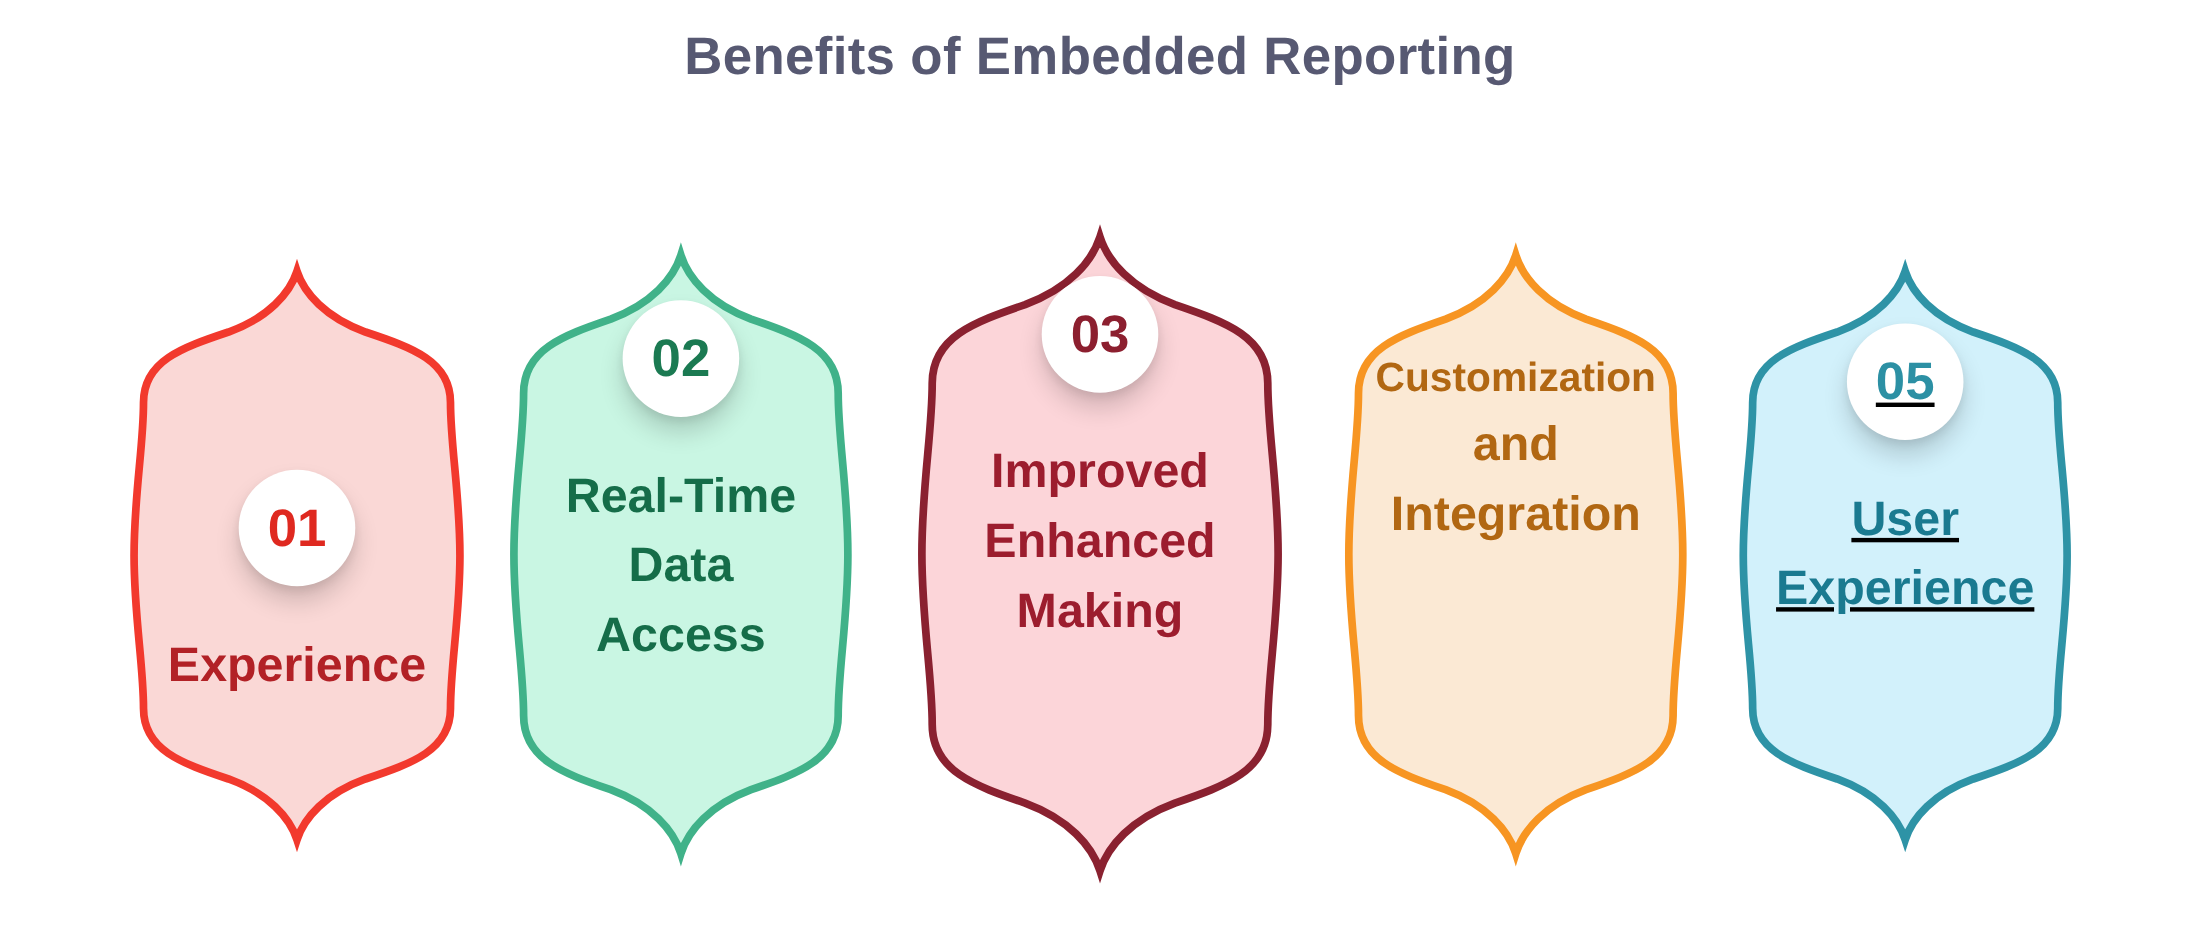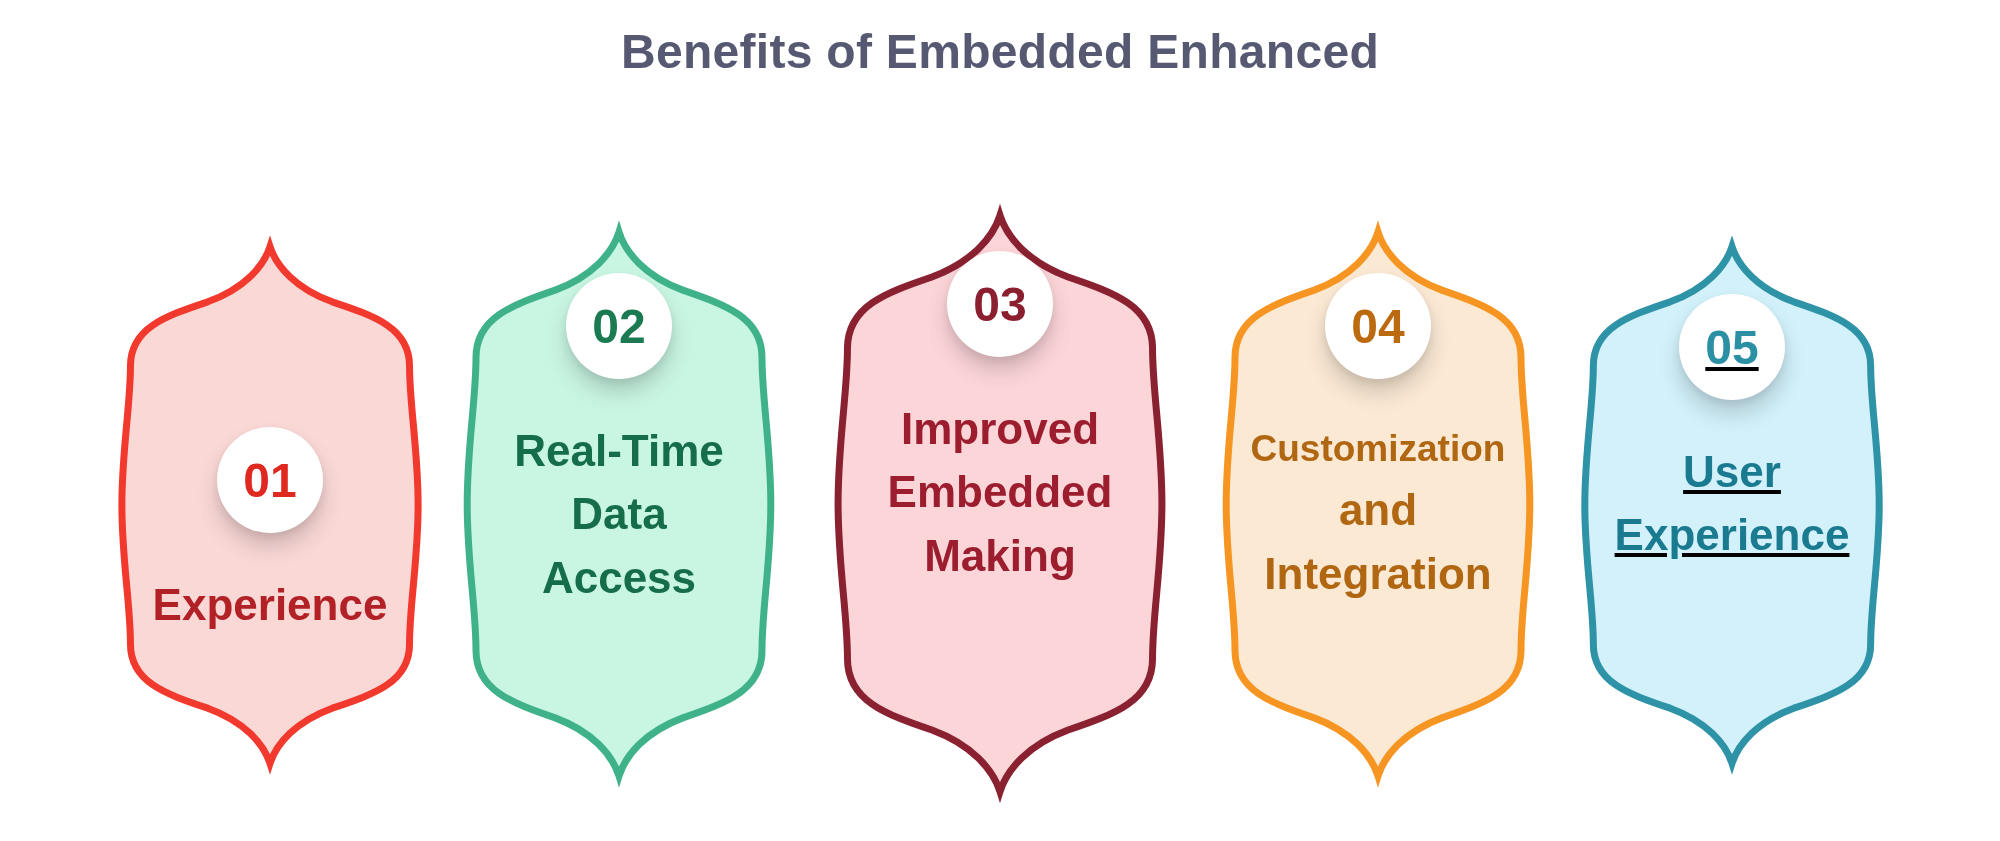--- a/index.html
+++ b/index.html
@@ -77,21 +77,21 @@
     color: var(--text);
     font-size: 44px;
     line-height: 1.44;
   }
   .card-title .line.small { font-size: 37px; line-height: 1.6; }
 </style>
 </head>
 <body>
 
 <div class="stage">
-  <div class="page-title">Benefits of Embedded Enhanced</div>
+  <div class="page-title">Benefits of Embedded Reporting</div>
   <div>
   <div class="card size-s" style="--border: #F2392D; --fill: #FAD8D6; --number: #DF2920; --text: #B22126;">
     <svg class="badge" viewBox="0 0 300 480" preserveAspectRatio="none" aria-hidden="true">
       <path d="M150,6
                C144,24 126,44 92,56
                C52,69 20,80 20,114
                C20,150 12,190 12,240
                C12,290 20,330 20,366
                C20,400 52,411 92,424
                C126,436 144,456 150,474
@@ -150,44 +150,41 @@
                C280,330 288,290 288,240
                C288,190 280,150 280,114
                C280,80 248,69 208,56
                C174,44 156,24 150,6 Z"></path>
     </svg>
     <div class="circle">
       <span>03</span>
     </div>
     <div class="card-title">
           <div class="line">Improved</div>
-          <div class="line">Embedded</div>
+          <div class="line">Enhanced</div>
           <div class="line">Making</div>
         </div>
   </div>
 
   <div class="card size-m" style="--border: #F79522; --fill: #FBE9D4; --number: #BC6A10; --text: #B16712;">
     <svg class="badge" viewBox="0 0 300 480" preserveAspectRatio="none" aria-hidden="true">
       <path d="M150,6
                C144,24 126,44 92,56
                C52,69 20,80 20,114
                C20,150 12,190 12,240
                C12,290 20,330 20,366
                C20,400 52,411 92,424
                C126,436 144,456 150,474
                C156,456 174,436 208,424
                C248,411 280,400 280,366
                C280,330 288,290 288,240
                C288,190 280,150 280,114
                C280,80 248,69 208,56
                C174,44 156,24 150,6 Z"></path>
     </svg>
-    <div class="circle">
-      <span>04</span>
-    </div>
     <div class="card-title">
           <div class="line small">Customization</div>
           <div class="line">and</div>
           <div class="line">Integration</div>
         </div>
   </div>
 
   <div class="card size-s" style="--border: #2E93A6; --fill: #D2F1FB; --number: #2C90A4; --text: #1A7A90;">
     <svg class="badge" viewBox="0 0 300 480" preserveAspectRatio="none" aria-hidden="true">
       <path d="M150,6

